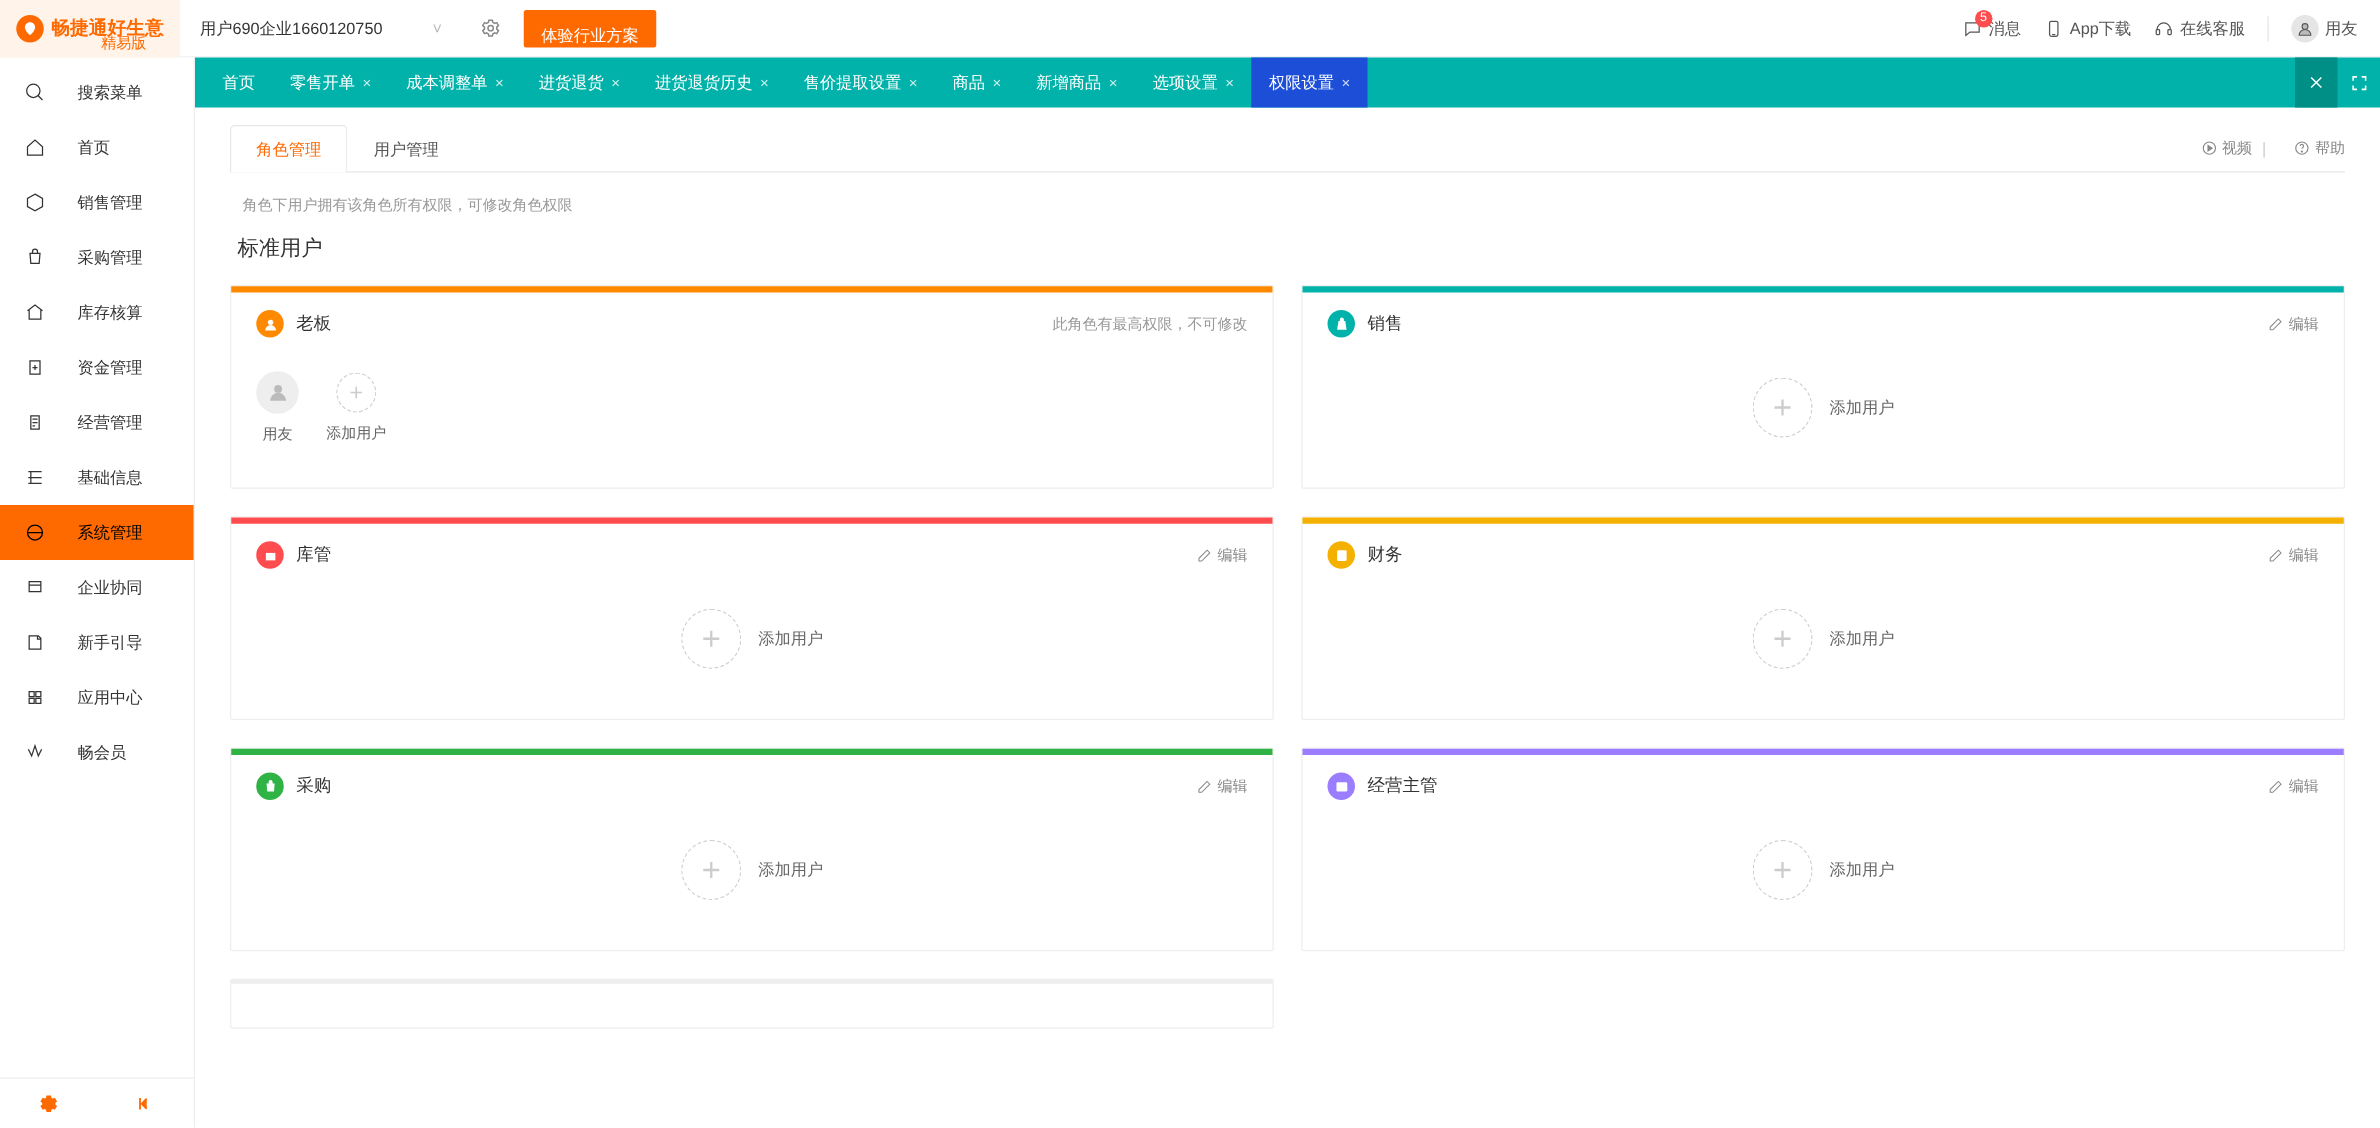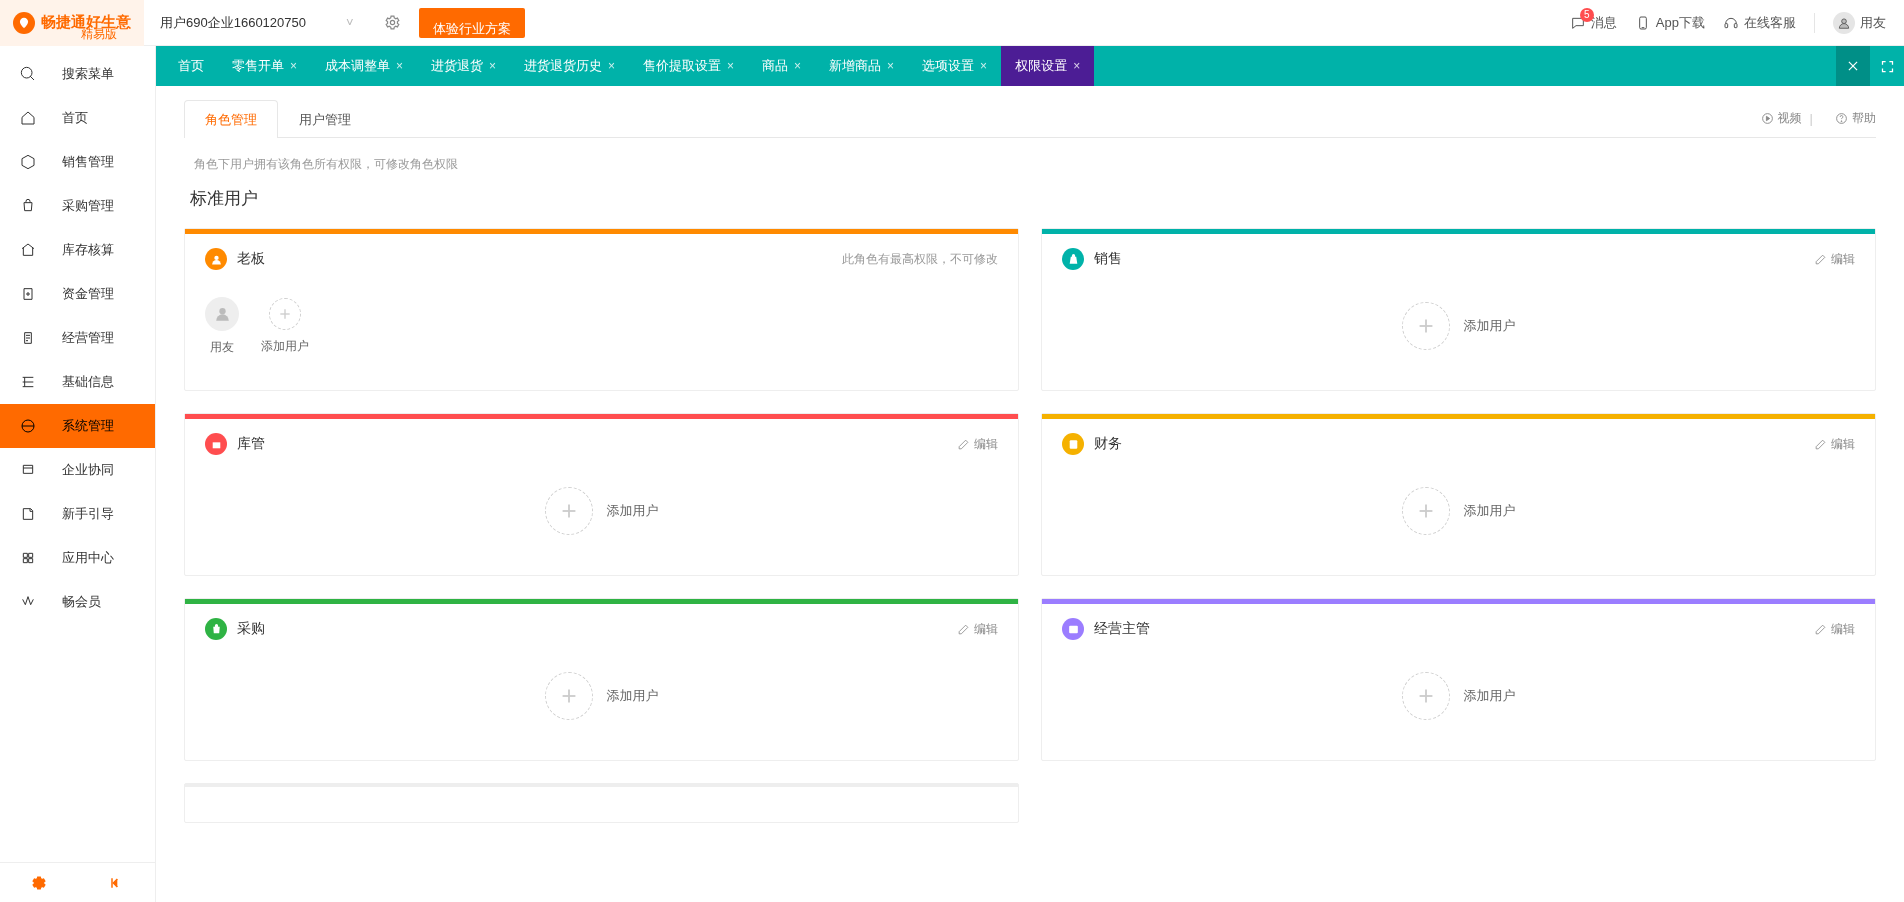--- a/index.html
+++ b/index.html
@@ -31,21 +31,21 @@
 .side-item { display: flex; align-items: center; height: 44px; padding: 0 0 0 20px; font-size: 13px; color: #333; cursor: pointer; gap: 26px; }
 .side-item.active { background: #ff6a00; color: #000000; }
 .side-item svg { width: 16px; height: 16px; stroke: currentColor; fill: none; stroke-width: 1.5; flex-shrink: 0; }
 .side-footer { height: 40px; border-top: 1px solid #eee; display: flex; align-items: center; justify-content: space-around; }
 .side-footer-btn { color: #ff6a00; cursor: pointer; display: flex; }
 .side-footer-btn svg { width: 16px; height: 16px; stroke: currentColor; fill: currentColor; }
 
 .main { flex: 1; display: flex; flex-direction: column; min-width: 0; }
 .tabbar { height: 40px; background: #00b2a9; display: flex; align-items: center; padding: 0 0 0 8px; position: relative; }
 .tab { height: 40px; display: flex; align-items: center; padding: 0 14px; color: #fff; font-size: 13px; cursor: pointer; gap: 6px; }
-.tab.active { background: #4c1d95; }
+.tab.active { background: #1d4ed8; }
 .tab .close { font-size: 12px; opacity: .8; }
 .tabbar-right { margin-left: auto; display: flex; align-items: center; }
 .tabbar-btn { height: 40px; width: 34px; color: #fff; display: flex; align-items: center; justify-content: center; cursor: pointer; }
 .tabbar-btn.dark { background: #008f87; }
 
 .content { flex: 1; overflow: auto; background: #fff; padding: 14px 28px 20px 28px; }
 
 .subtab-row { display: flex; align-items: center; border-bottom: 1px solid #e7e7e7; }
 .subtabs { display: flex; gap: 0; }
 .subtab { height: 38px; padding: 0 20px; display: flex; align-items: center; font-size: 13px; color: #555; cursor: pointer; border: 1px solid transparent; border-bottom: none; border-radius: 4px 4px 0 0; margin-bottom: -1px; }

